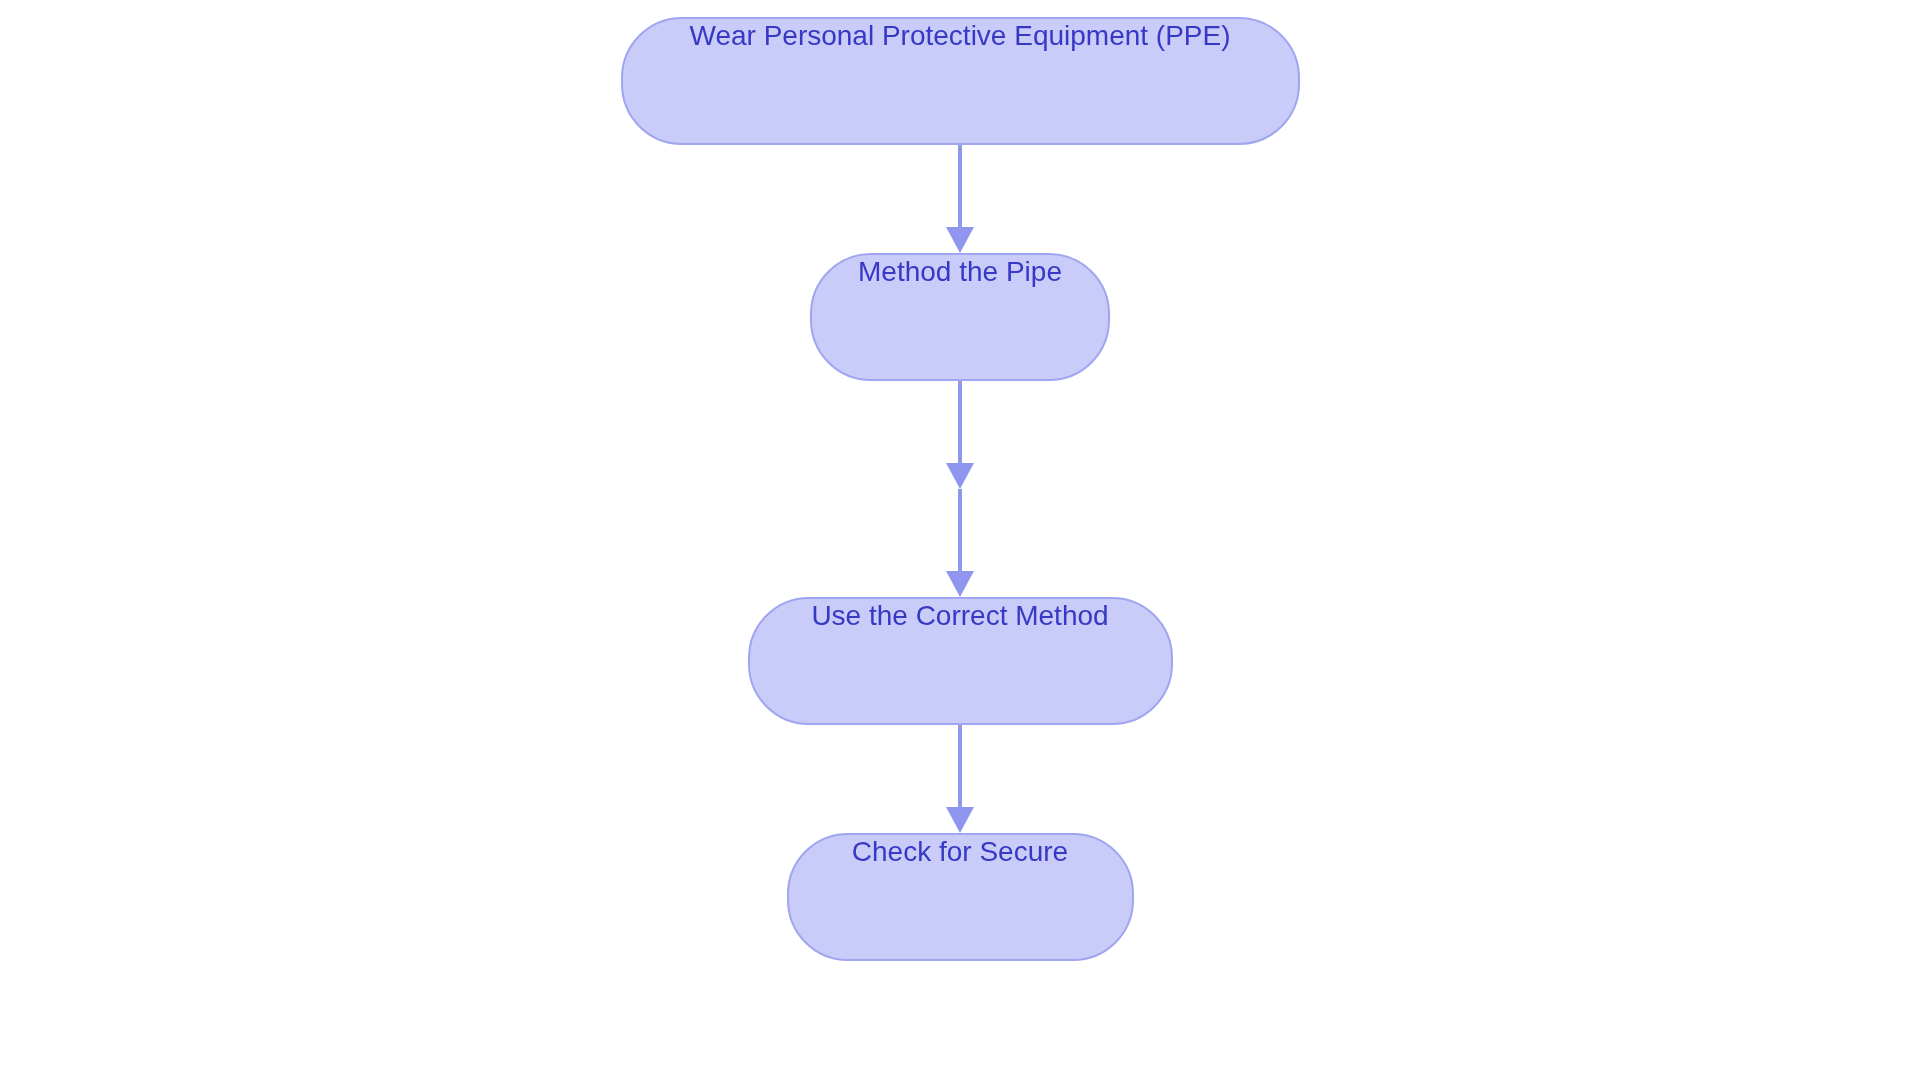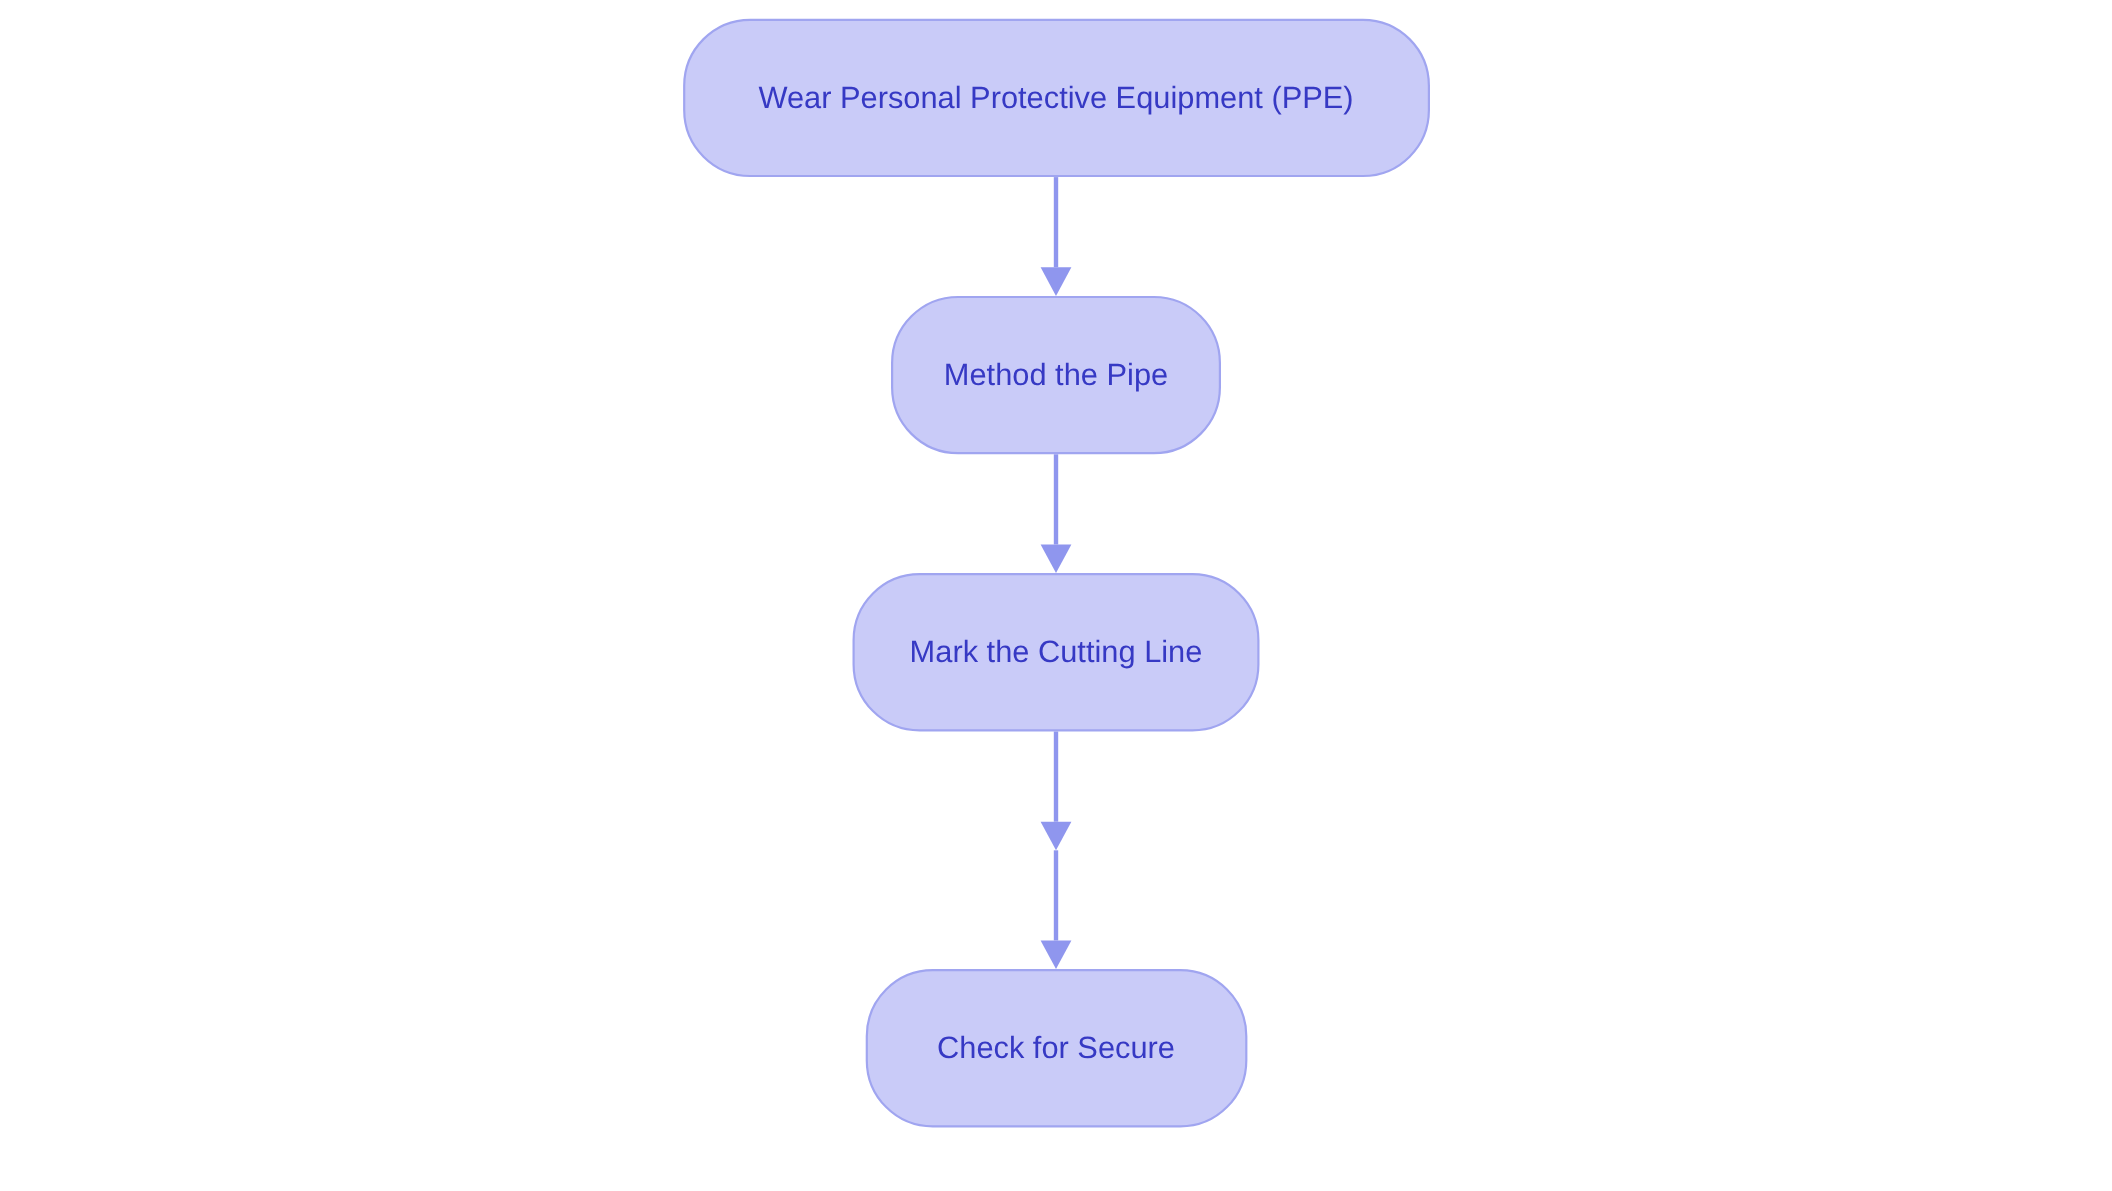--- a/index.html
+++ b/index.html
@@ -14,26 +14,25 @@
     background: var(--background, #ffffff);
     display: flex;
     flex-direction: column;
     align-items: center;
     padding-top: 17px;
     box-sizing: border-box;
     font-family: "Liberation Sans", "DejaVu Sans", sans-serif;
     overflow: hidden;
   }
   .node {
-    height: 144px;
+    height: 128px;
     border-radius: 61px;
     background: var(--node-fill, #c9cbf8);
     border: 2px solid var(--node-border, #a0a5f0);
     display: flex;
-    align-items: center;
     justify-content: center;
     box-sizing: border-box;
     flex: 0 0 auto;
   }
   .node-label {
     font-size: 28px;
     line-height: 1.2;
     color: var(--text, #3639c4);
     white-space: nowrap;
     text-align: center;
@@ -79,29 +78,29 @@
 
   <div class="node n2">
     <span class="node-label">Method the Pipe</span>
   </div>
 
   <div class="arrow">
     <div class="arrow-line"></div>
     <div class="arrow-head"></div>
   </div>
 
-  <div class="node n3">
-    <span class="node-label">Mark the Cutting Line</span>
-  </div>
 
   <div class="arrow">
     <div class="arrow-line"></div>
     <div class="arrow-head"></div>
   </div>
 
+  <div class="node n4">
+    <span class="node-label">Use the Correct Method</span>
+  </div>
 
   <div class="arrow">
     <div class="arrow-line"></div>
     <div class="arrow-head"></div>
   </div>
 
   <div class="node n5">
     <span class="node-label">Check for Secure</span>
   </div>
 

